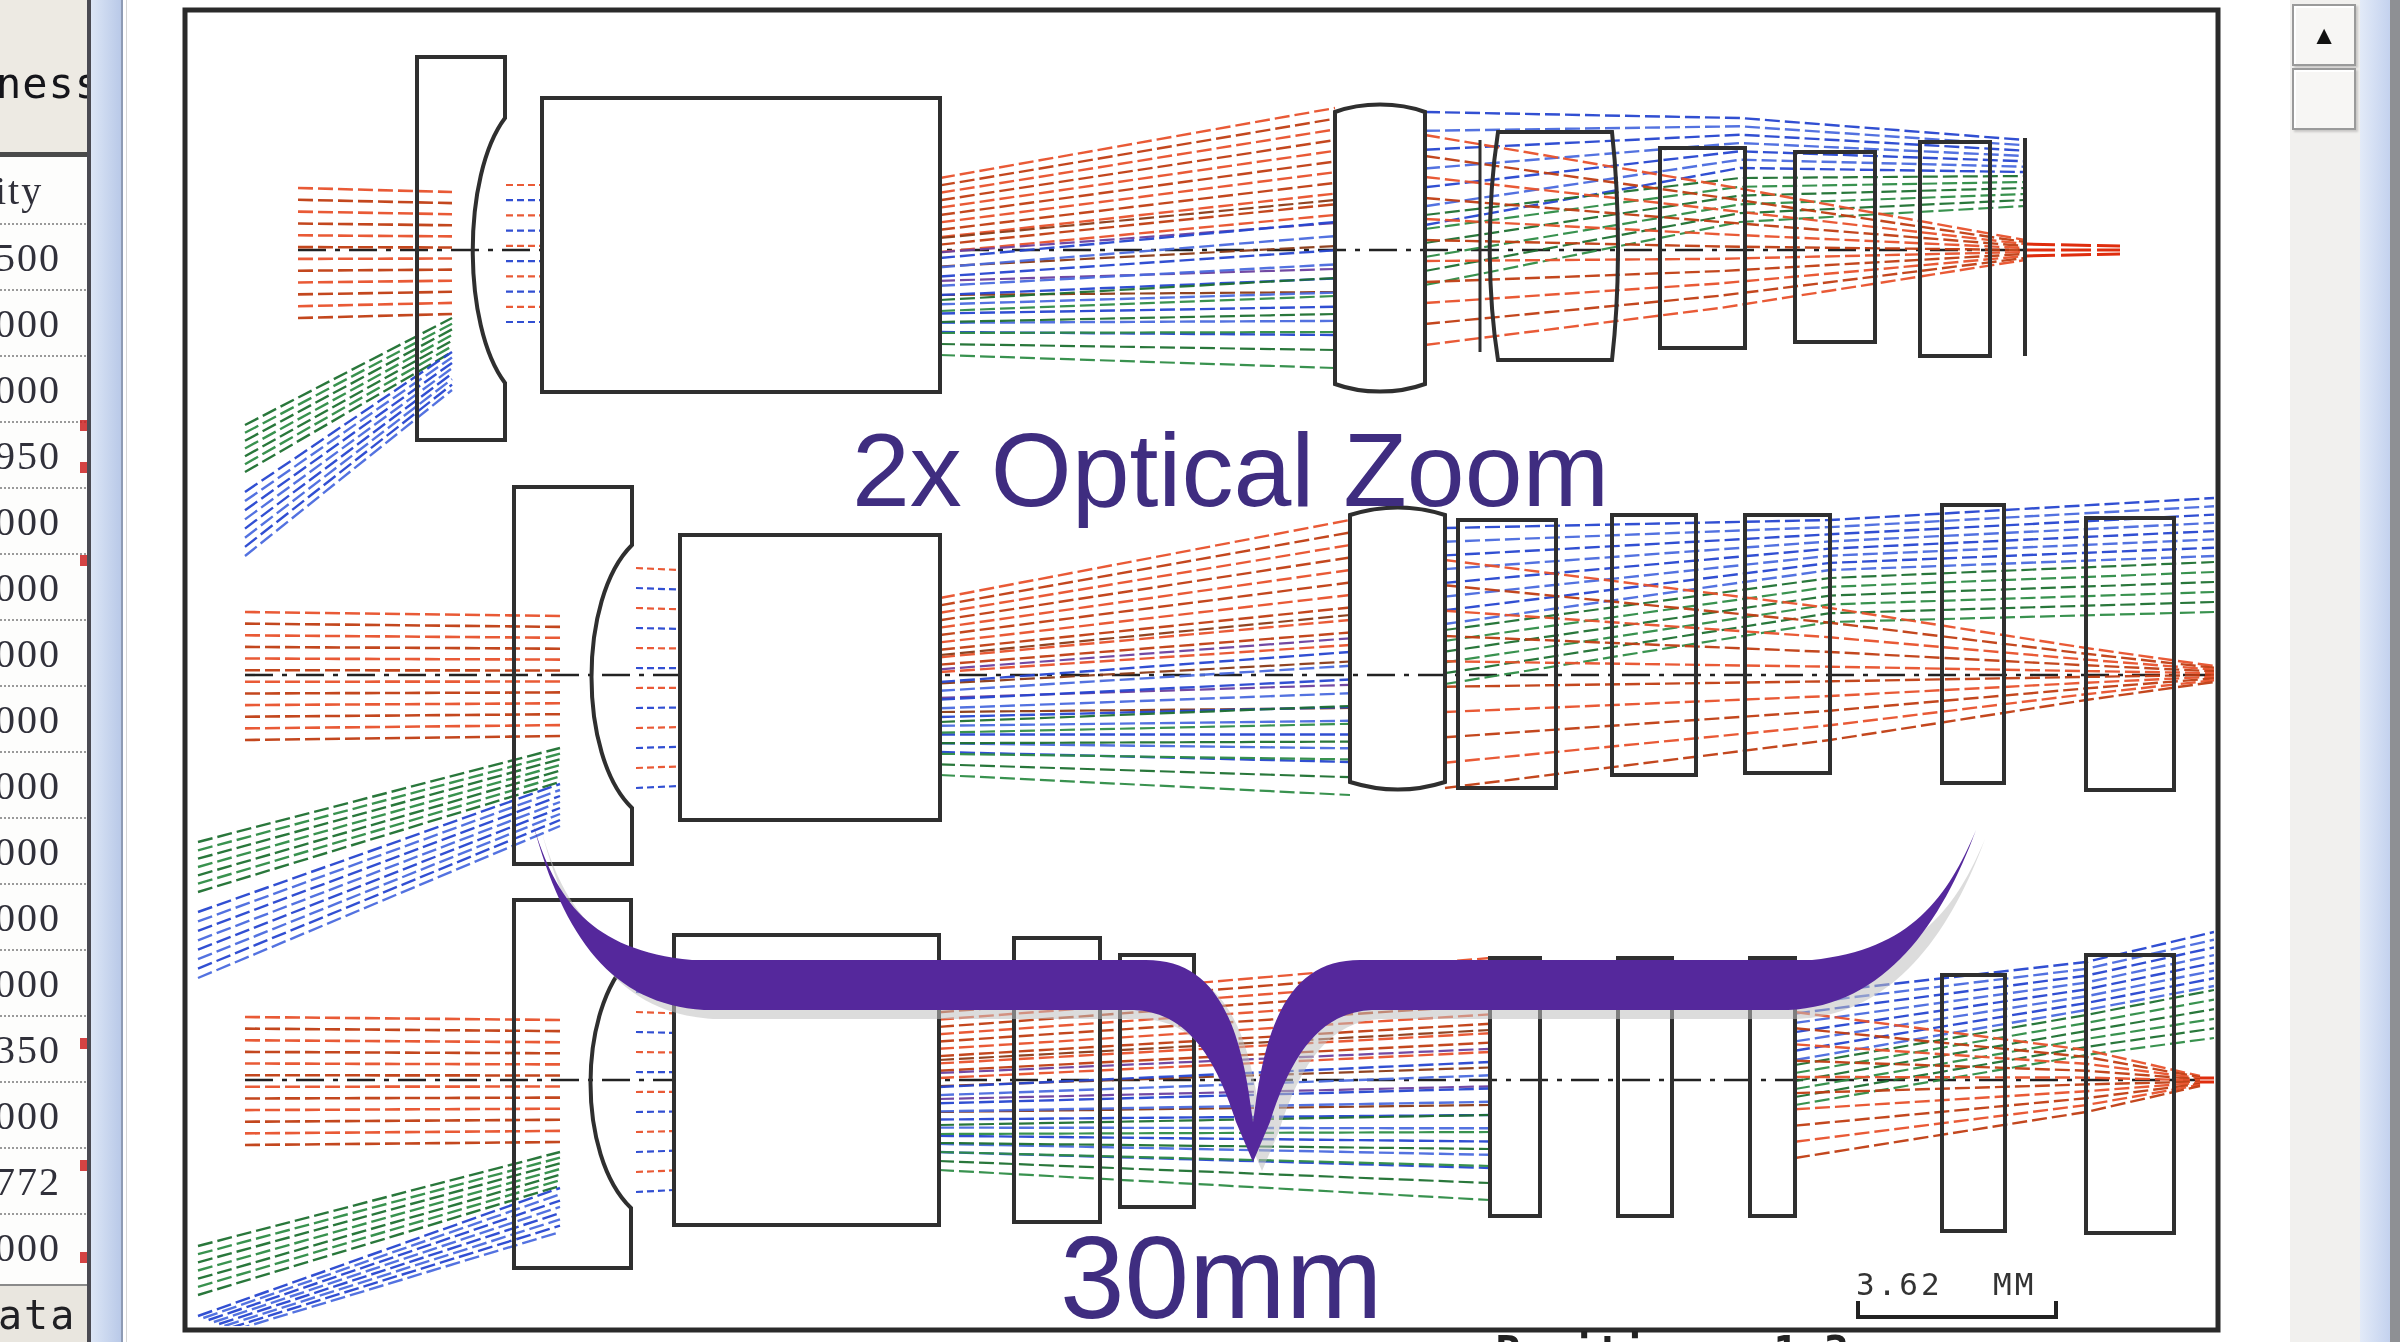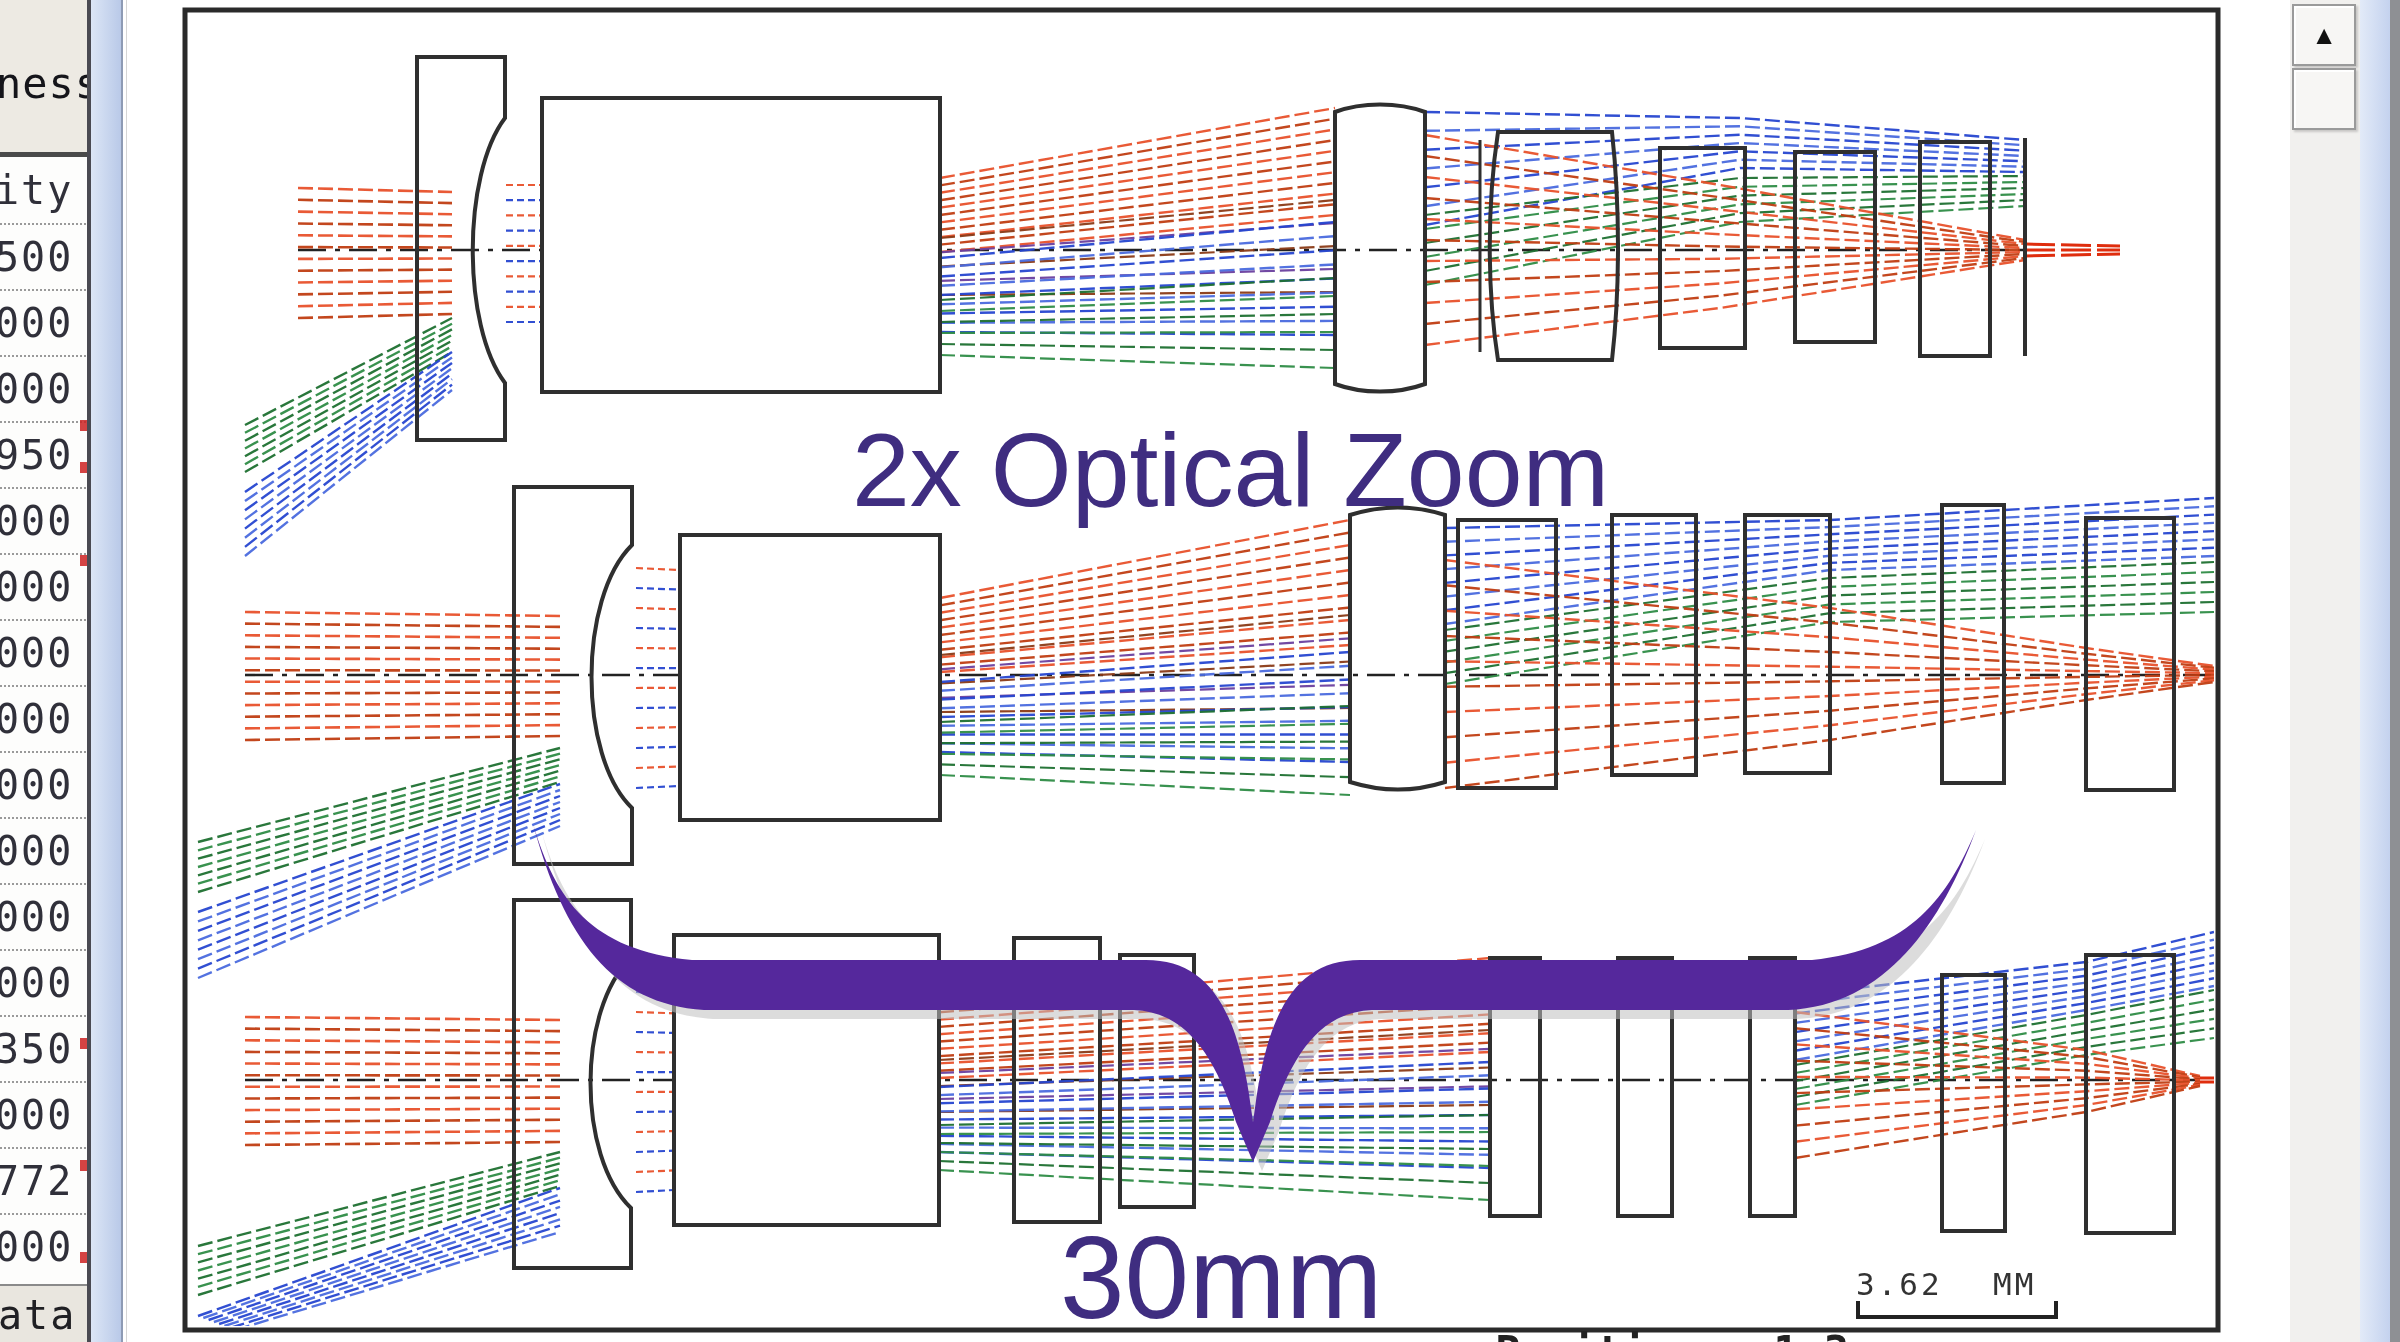--- a/index.html
+++ b/index.html
@@ -5,21 +5,21 @@
   html,body{margin:0;padding:0;width:2400px;height:1342px;background:#ffffff;overflow:hidden;
     font-family:"Liberation Sans",sans-serif;}
   #stage{position:relative;width:2400px;height:1342px;background:#fff;}
 
   
   #side-table{position:absolute;left:0;top:0;width:90px;height:1342px;background:#fdfdfc;
     font-family:"DejaVu Sans Mono","Liberation Mono",monospace;color:#30303a;}
   .st-header{position:absolute;left:0;top:0;width:90px;height:152px;background:#edeae3;
     border-bottom:5px solid #4a4a4a;display:flex;align-items:flex-end;}
   .st-header span{font-size:42px;color:#15151a;margin:0 0 44px -4px;letter-spacing:1px;}
-  .st-rows{position:absolute;left:0;top:157px;width:90px;}
+  .st-rows{position:absolute;left:0;top:157px;width:90px;font-family:Liberation Serif, serif;}
   .st-row{width:90px;height:66px;box-sizing:border-box;display:flex;align-items:center;}
   .st-row + .st-row{border-top:2px dotted #9a9a9a;}
   .st-row span{font-size:40px;margin-left:-5px;letter-spacing:2px;}
   .st-footer{position:absolute;left:0;top:1284px;width:90px;height:58px;background:#e9e6df;
     border-top:2px solid #8a8a8a;display:flex;align-items:center;}
   .st-footer span{font-size:40px;color:#202024;margin-left:-2px;letter-spacing:2px;}
   .cell-edge{position:absolute;left:87px;top:0;width:4px;height:1342px;background:#4a4a52;}
   .blue-strip-left{position:absolute;left:91px;top:0;width:30px;height:1342px;
     background:linear-gradient(90deg,#dce6f6,#b9c9e8);border-right:2px solid #8e9bb5;}
   .hair-left{position:absolute;left:126px;top:0;width:1px;height:1342px;background:#d6d6d6;}

